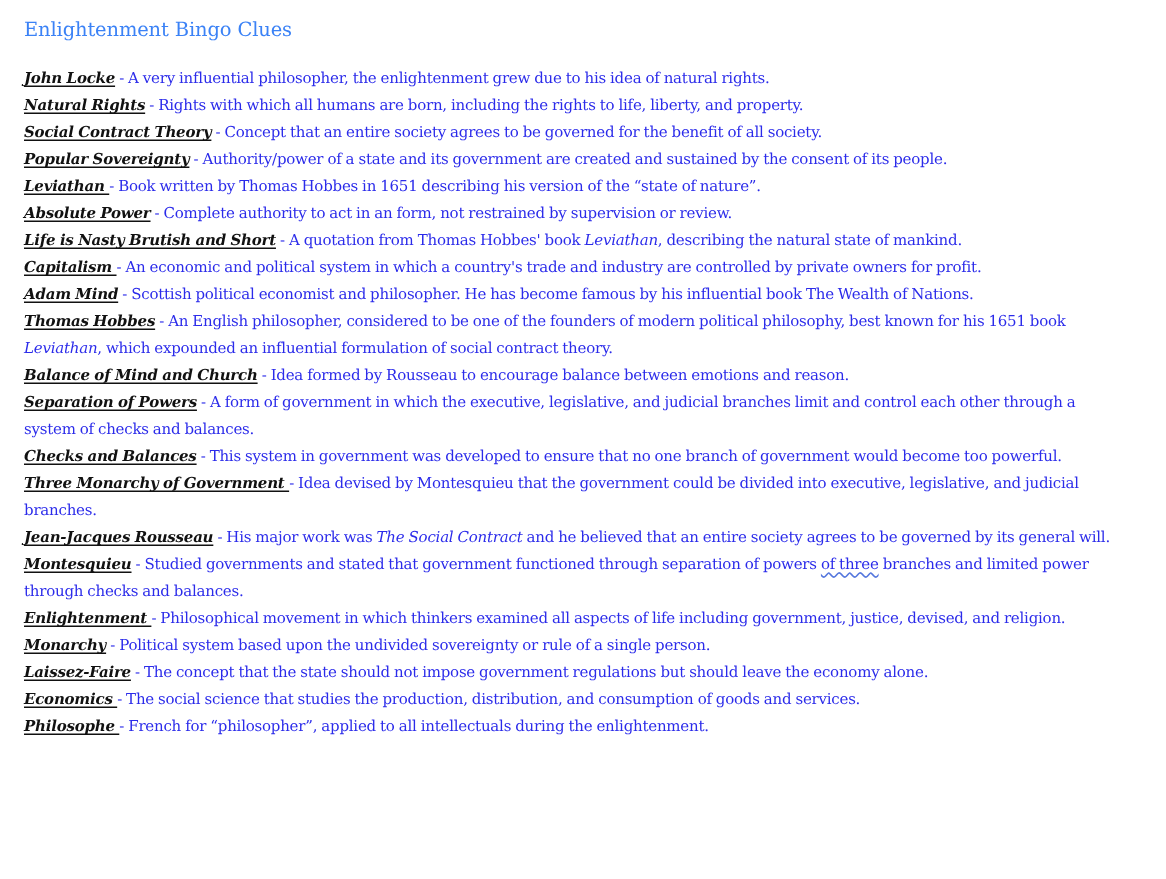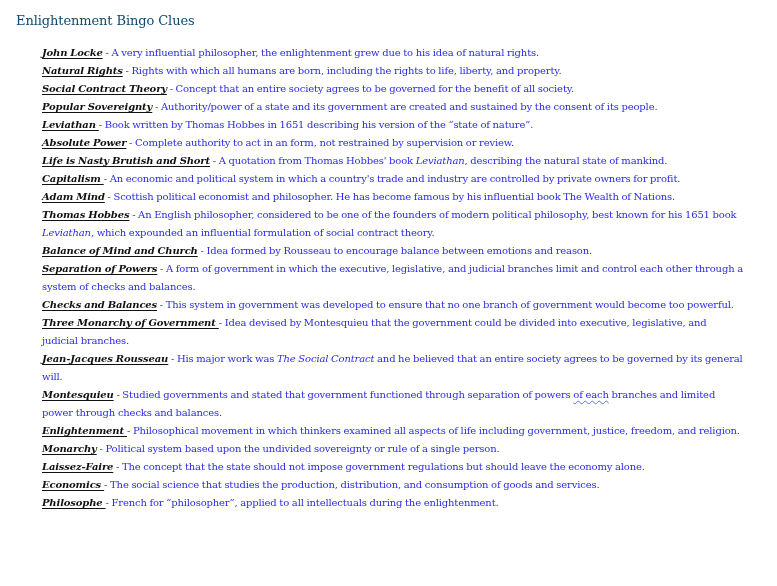--- a/index.html
+++ b/index.html
@@ -10,38 +10,37 @@
       height: 586px;
       overflow: hidden;
     }
     .page {
       position: relative;
       padding: 13px 16px 0 16px;
       font-family: "DejaVu Serif", "Liberation Serif", serif;
     }
     .title {
       font-size: 13px;
-      color: #0c4a6e;
+      color: #3b82f6;
       margin: 0 0 15px 0;
       line-height: 16px;
       letter-spacing: -0.1px;
     }
     .clue-list {
       margin: 0;
       padding: 0;
       list-style: none;
     }
     .clue {
       font-size: 10px;
       line-height: 18px;
       color: #2b2bea;
       letter-spacing: -0.15px;
       word-spacing: -0.3px;
       padding-right: 16px;
-      margin-left: 26px;
     }
     .term {
       font-weight: bold;
       font-style: italic;
       color: #111111;
       text-decoration: underline;
       text-underline-offset: 2px;
     }
     .sep {
       color: #2b2bea;
@@ -69,20 +68,20 @@
       <div class="clue"><span class="term">Absolute Power</span><span class="sep"> - </span><span class="desc"><span>Complete authority to act in an form, not restrained by supervision or review.</span></span></div>
       <div class="clue"><span class="term">Life is Nasty Brutish and Short</span><span class="sep"> - </span><span class="desc"><span>A quotation from Thomas Hobbes' book </span><span class="it">Leviathan</span><span>, describing the natural state of mankind.</span></span></div>
       <div class="clue"><span class="term">Capitalism </span><span class="sep">- </span><span class="desc"><span>An economic and political system in which a country's trade and industry are controlled by private owners for profit.</span></span></div>
       <div class="clue"><span class="term">Adam Mind</span><span class="sep"> - </span><span class="desc"><span>Scottish political economist and philosopher. He has become famous by his influential book The Wealth of Nations.</span></span></div>
       <div class="clue"><span class="term">Thomas Hobbes</span><span class="sep"> - </span><span class="desc"><span>An English philosopher, considered to be one of the founders of modern political philosophy,  best known for his 1651 book </span><span class="it">Leviathan</span><span>, which expounded an influential formulation of social contract theory.</span></span></div>
       <div class="clue"><span class="term">Balance of Mind and Church</span><span class="sep"> - </span><span class="desc"><span>Idea formed by Rousseau to encourage balance between emotions and reason.</span></span></div>
       <div class="clue"><span class="term">Separation of Powers</span><span class="sep"> - </span><span class="desc"><span>A form of government in which the executive, legislative, and judicial branches limit and control each other through a system of checks and balances.</span></span></div>
       <div class="clue"><span class="term">Checks and Balances</span><span class="sep"> - </span><span class="desc"><span>This system in government was developed to ensure that no one branch of government would become too powerful.</span></span></div>
       <div class="clue"><span class="term">Three Monarchy of Government </span><span class="sep">- </span><span class="desc"><span>Idea devised by Montesquieu that the government could be divided into executive, legislative, and judicial branches.</span></span></div>
       <div class="clue"><span class="term">Jean-Jacques Rousseau</span><span class="sep"> - </span><span class="desc"><span>His major work was </span><span class="it">The Social Contract</span><span> and he believed that an entire society agrees to be governed by its general will.</span></span></div>
-      <div class="clue"><span class="term">Montesquieu</span><span class="sep"> - </span><span class="desc"><span>Studied governments and stated that government functioned through separation of powers </span><span class="squiggle">of each</span><span> branches and limited power through checks and balances.</span></span></div>
-      <div class="clue"><span class="term">Enlightenment </span><span class="sep">- </span><span class="desc"><span>Philosophical movement in which thinkers examined all aspects of life including government, justice, freedom, and religion.</span></span></div>
+      <div class="clue"><span class="term">Montesquieu</span><span class="sep"> - </span><span class="desc"><span>Studied governments and stated that government functioned through separation of powers </span><span class="squiggle">of three</span><span> branches and limited power through checks and balances.</span></span></div>
+      <div class="clue"><span class="term">Enlightenment </span><span class="sep">- </span><span class="desc"><span>Philosophical movement in which thinkers examined all aspects of life including government, justice, devised, and religion.</span></span></div>
       <div class="clue"><span class="term">Monarchy</span><span class="sep"> -  </span><span class="desc"><span>Political system based upon the undivided sovereignty or rule of a single person.</span></span></div>
       <div class="clue"><span class="term">Laissez-Faire</span><span class="sep"> - </span><span class="desc"><span>The concept that the state should not impose government regulations  but should leave the economy alone.</span></span></div>
       <div class="clue"><span class="term">Economics </span><span class="sep">- </span><span class="desc"><span>The social science that studies the production, distribution, and consumption of goods and services.</span></span></div>
       <div class="clue"><span class="term">Philosophe </span><span class="sep">- </span><span class="desc"><span>French for “philosopher”, applied to all intellectuals during the enlightenment.</span></span></div>
     </div>
 </div>
 
 </body></html>

